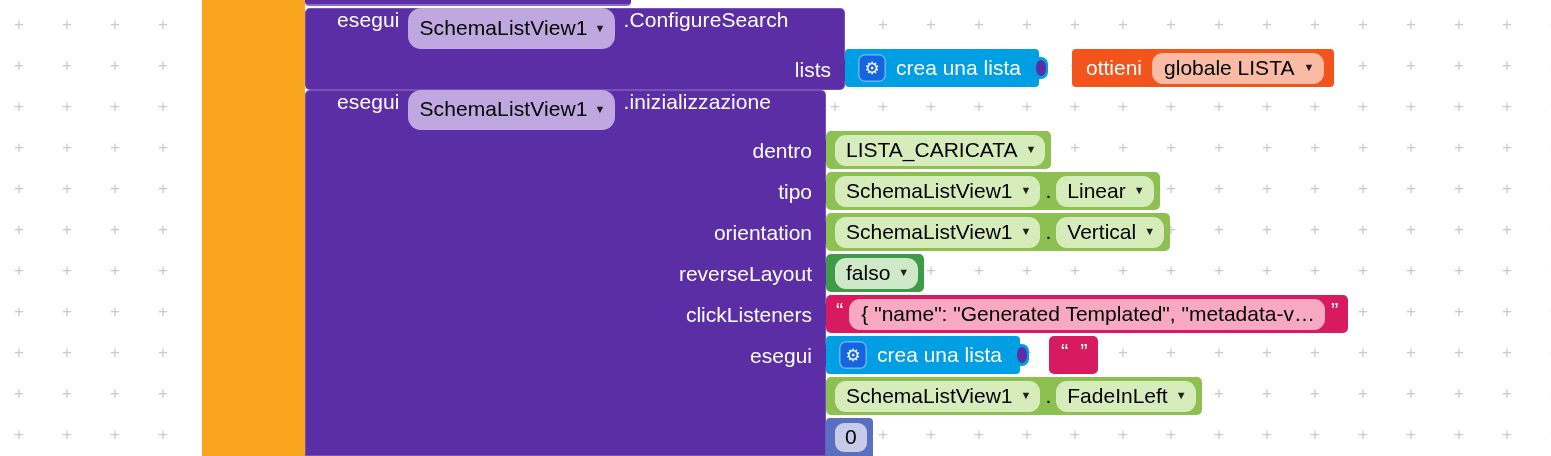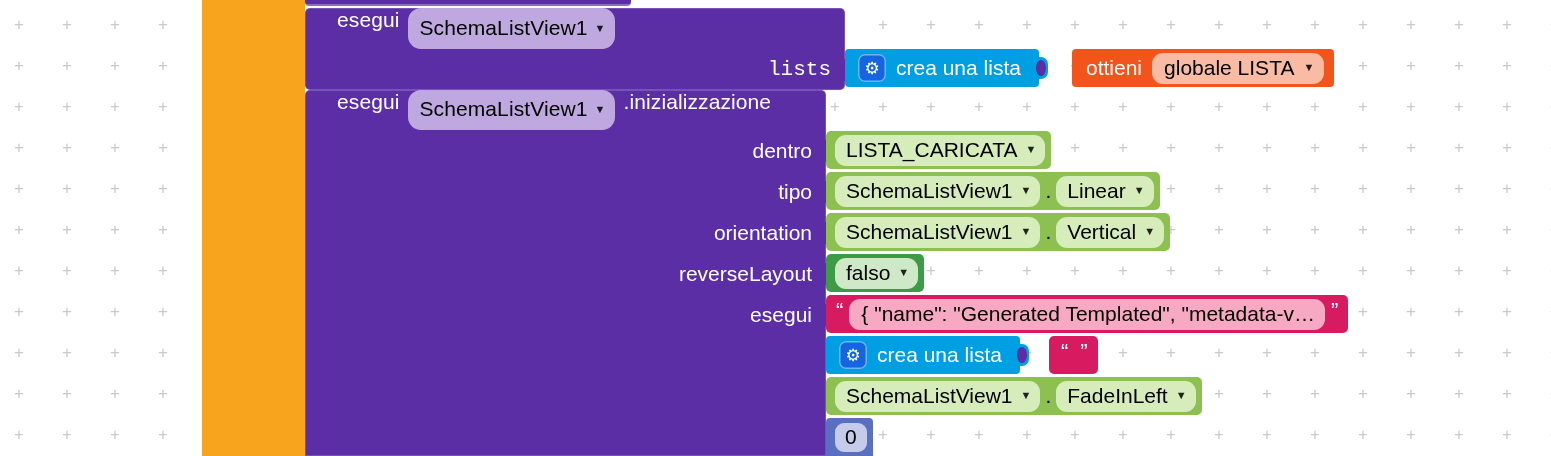--- a/index.html
+++ b/index.html
@@ -510,23 +510,24 @@
 <div class="purple-top-partial"></div>
 
 <div class="blk purple-body" style="left:305px; top:8px; width:540px; height:82px;">
 
   <div class="hdr-row">
     <span class="kw lbl">esegui</span>
     <span class="field">
       <span>SchemaListView1</span>
       <span class="caret">▼</span>
     </span>
-  </div>
-
-  <div class="param-row" style="height:41px;font-family:Liberation Mono, monospace;">
+    <span class="suffix lbl">.ConfigureSearch</span>
+  </div>
+
+  <div class="param-row" style="height:41px;">
     <span>lists</span>
     <span class="notch"></span>
   </div>
 </div>
 
 <div class="vblk blue-list" style="left:845px; top:49px; height:38px; border-radius:4px;">
   <span class="gear">⚙</span>
   <span style="padding-right:18px;">crea una lista</span>
   <span class="notch" style="background:#009fe3; right:-9px;"></span>
 </div>
@@ -560,20 +561,24 @@
   </div>
   <div class="param-row">
     <span>orientation</span>
     <span class="notch"></span>
   </div>
   <div class="param-row">
     <span>reverseLayout</span>
     <span class="notch"></span>
   </div>
   <div class="param-row">
+    <span>clickListeners</span>
+    <span class="notch"></span>
+  </div>
+  <div class="param-row">
     <span>esegui</span>
     <span class="notch"></span>
   </div>
 </div>
 
 <div class="vblk green-outer" style="left:826px; top:131px; height:38px; padding:0 6px 0 9px;">
   <span class="green-soft">
     <span>LISTA_CARICATA</span>
     <span class="caret">▼</span>
   </span>

